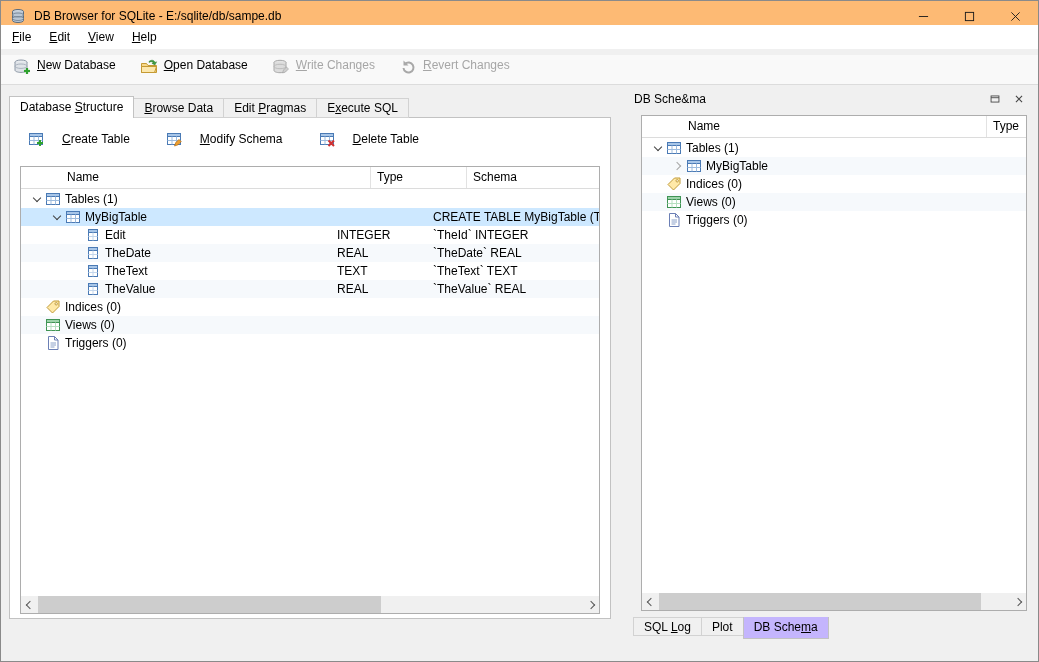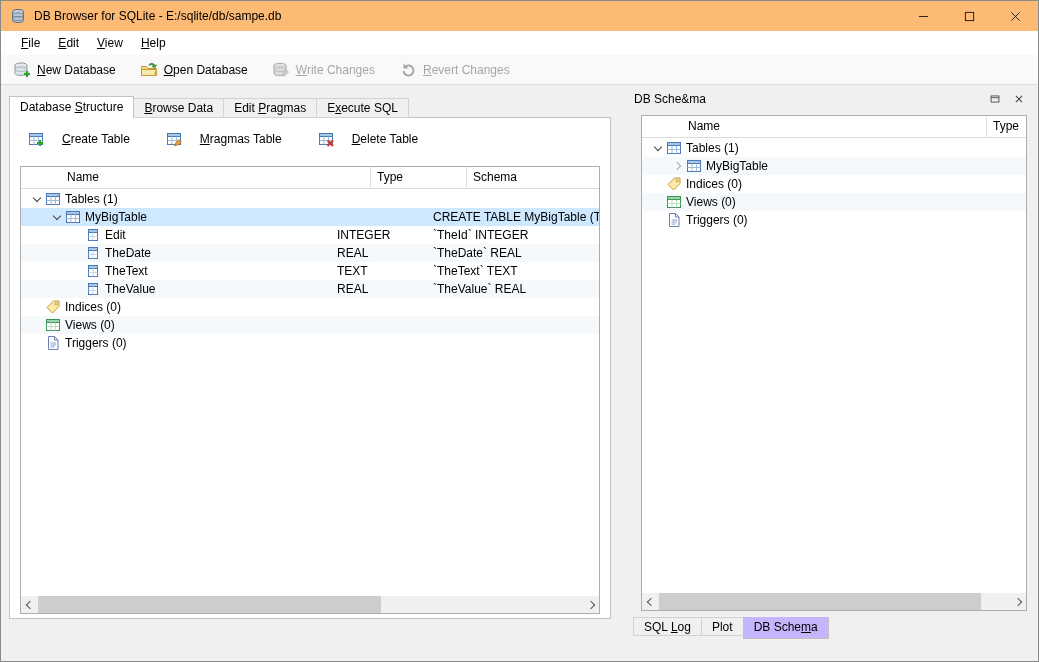--- a/index.html
+++ b/index.html
@@ -15,29 +15,29 @@
   
   .titlebar { position: absolute; top: 0; left: 0; right: 0; height: 30px; background: #fdba74;
               display: flex; align-items: center; }
   .appicon { width: 16px; height: 16px; margin: 0 8px 0 9px; flex: none; }
   .title-text { flex: 1; white-space: nowrap; overflow: hidden; }
   .winbtns { display: flex; height: 100%; }
   .winbtn { width: 46px; height: 100%; display: flex; align-items: center; justify-content: center; }
   .winbtn svg { width: 11px; height: 11px; }
 
   
-  .menubar { position: absolute; top: 30px; left: 0; right: 0; height: 24px; background: #fff;
-             display: flex; align-items: center; padding-left: 11px; }
+  .menubar { position: absolute; top: 24px; left: 0; right: 0; height: 24px; background: #fff;
+             display: flex; align-items: center; padding-left: 2px; }
   .menu-item { padding: 3px 9px; }
 
   
   .toolbar { position: absolute; top: 54px; left: 0; right: 0; height: 30px; background: #f9f9f9;
              border-bottom: 1px solid #dcdcdc; display: flex; align-items: center;
              padding-left: 8px; gap: 16px; }
-  .tbtn { display: flex; align-items: center; gap: 6px; height: 24px; padding: 0 4px; }
+  .tbtn { display: flex; gap: 6px; height: 24px; padding: 0 4px; }
   .tbtn svg { width: 18px; height: 18px; flex: none; }
   .tbtn.disabled { color: #a6a6a6; }
 
   
   .tabbar { position: absolute; left: 8px; top: 95px; height: 22px; display: flex;
             align-items: flex-end; z-index: 3; }
   .tab { height: 20px; line-height: 19px; padding: 0 10px; background: #f0f0f0;
          border: 1px solid #d2d2d2; margin-right: -1px; white-space: nowrap; }
   .tab.active { height: 22px; line-height: 21px; background: #fff; border-color: #c2c2c2;
                 border-bottom: none; z-index: 4; }
@@ -295,21 +295,21 @@
       <div class="sbtn">
         <svg>
             <use href="#i-table-add"></use>
           </svg>
         <span><span></span><span class="mn">C</span><span>reate Table</span></span>
       </div>
       <div class="sbtn">
         <svg>
             <use href="#i-table-edit"></use>
           </svg>
-        <span><span></span><span class="mn">M</span><span>ragmas Table</span></span>
+        <span><span></span><span class="mn">M</span><span>odify Schema</span></span>
       </div>
       <div class="sbtn">
         <svg>
             <use href="#i-table-del"></use>
           </svg>
         <span><span></span><span class="mn">D</span><span>elete Table</span></span>
       </div>
     </div>
 
     <div class="tree tree1">

